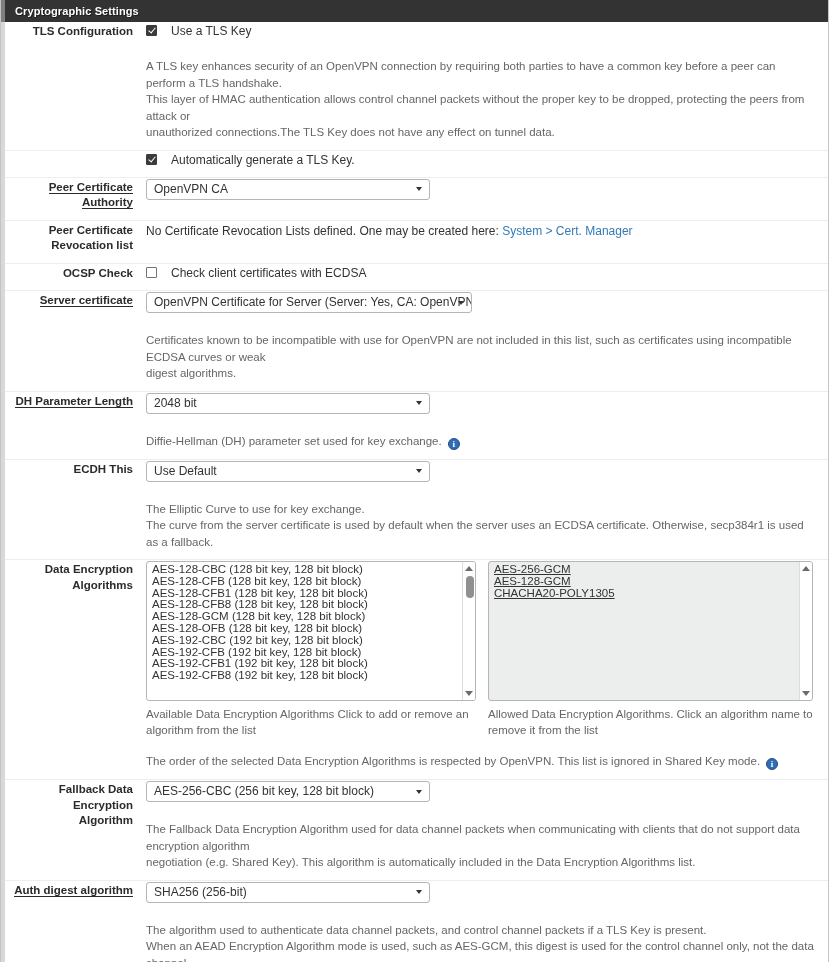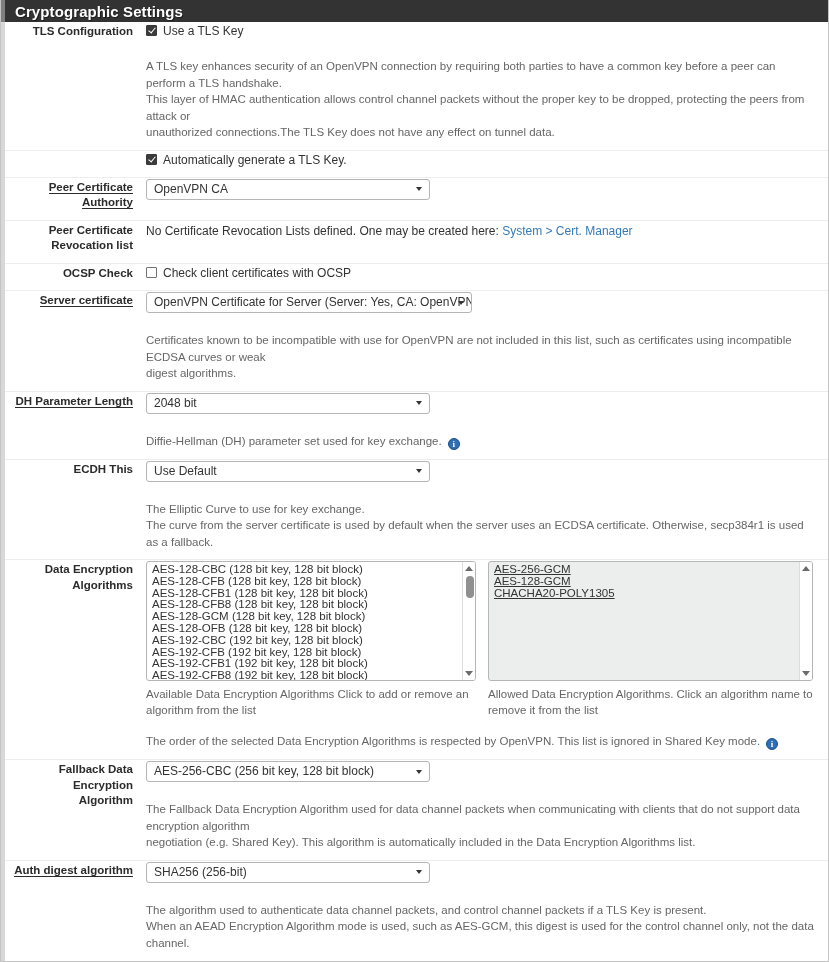--- a/index.html
+++ b/index.html
@@ -30,21 +30,21 @@
     height: 22px;
     background: #333333;
     border-left: 4px solid #7f7f7f;
     color: #ffffff;
     display: flex;
     align-items: center;
     padding-left: 10px;
     flex: 0 0 auto;
   }
   .panel-title {
-    font-size: 15px;
+    font-size: 11px;
     font-weight: bold;
     letter-spacing: .1px;
     color: #ffffff;
     text-shadow: 1px 1px 0 rgba(0,0,0,.45);
   }
 
   .panel-body {
     flex: 1 1 auto;
     border-left: 4px solid #d8d8d8;
     background: #fff;
@@ -107,20 +107,21 @@
     position: absolute;
     left: 3px; top: 0px;
     width: 3px; height: 6px;
     border: solid #ffffff;
     border-width: 0 1.6px 1.6px 0;
     transform: rotate(40deg);
   }
   .cb-label {
     font-size: 12px;
     color: #333;
+    margin-left: 8px;
   }
 
   
   .help {
     font-size: 11.5px;
     color: #666666;
     line-height: 16.5px;
     margin-top: 19px;
   }
   .help .ln { display: block; }
@@ -174,21 +175,21 @@
   
   .dual {
     display: flex;
     gap: 12px;
   }
   .dual-side { flex: 0 0 330px; max-width: 330px; }
   .dual-side.right { flex: 0 0 325px; max-width: 325px; text-decoration: underline; }
 
   .listbox {
     position: relative;
-    height: 120px;
+    height: 140px;
     border: 1px solid #b5b5b5;
     border-radius: 3px;
     background: #ffffff;
     overflow: hidden;
     padding: 2px 0 0 0;
   }
   .listbox.selected-box { background: #eceded; }
 
   .listbox .opt {
     font-size: 11.5px;
@@ -299,21 +300,21 @@
           <span>No Certificate Revocation Lists defined. One may be created here: </span><a class="link" href="#">System &gt; Cert. Manager</a>
         </div>
       </div>
     </div>
 
     <div class="row">
       <div class="label-col">OCSP Check</div>
       <div class="field-col">
         <label class="cbline">
           <span class="cb"></span>
-          <span class="cb-label">Check client certificates with OCSP</span>
+          <span class="cb-label">Check client certificates with ECDSA</span>
         </label>
       </div>
     </div>
 
     <div class="row">
       <div class="label-col"><span class="lbl-underline">Server certificate</span></div>
       <div class="field-col">
         <div class="sel w326">
           <span>OpenVPN Certificate for Server (Server: Yes, CA: OpenVPN CA)</span>
           <span class="caret"></span>

